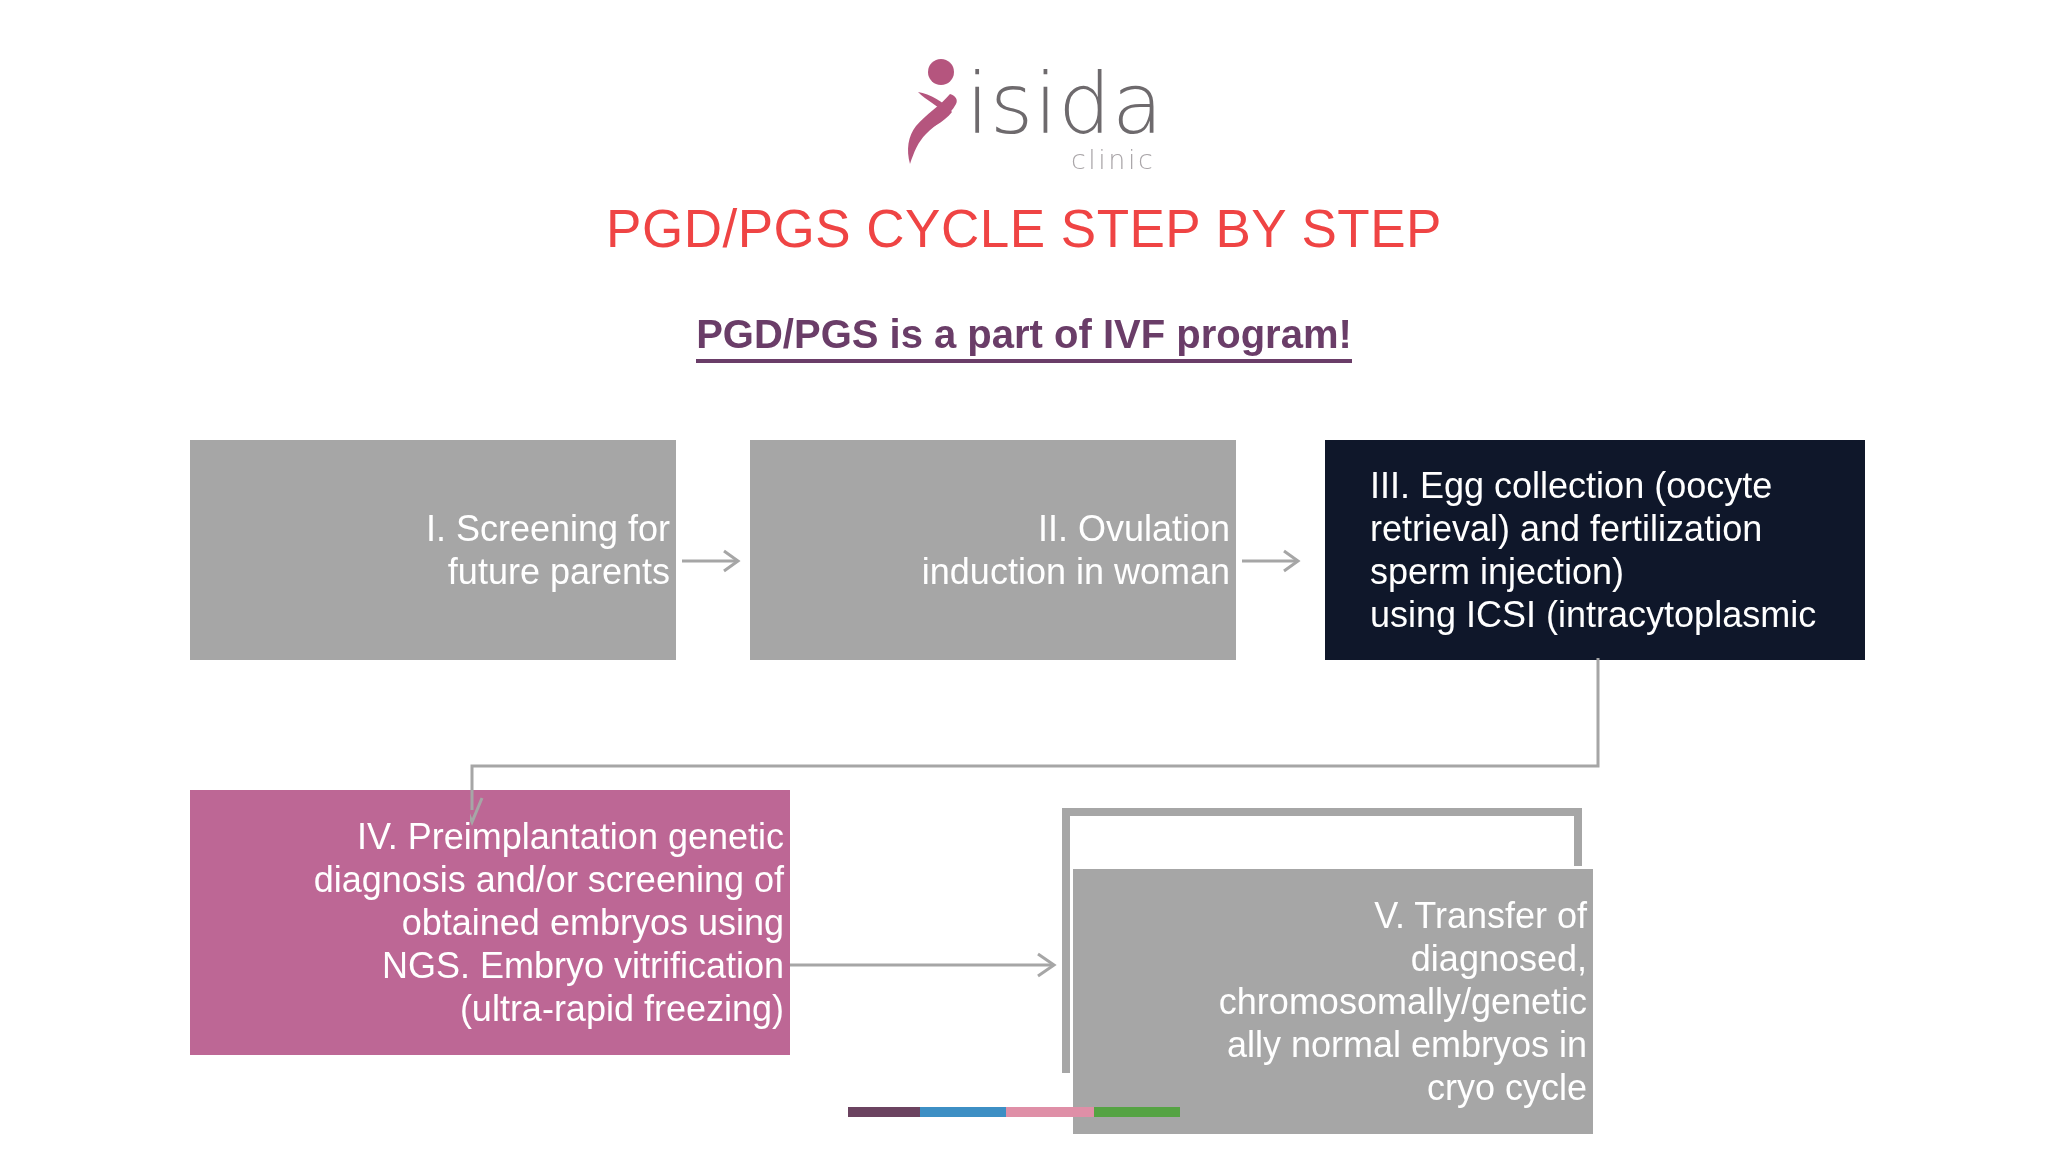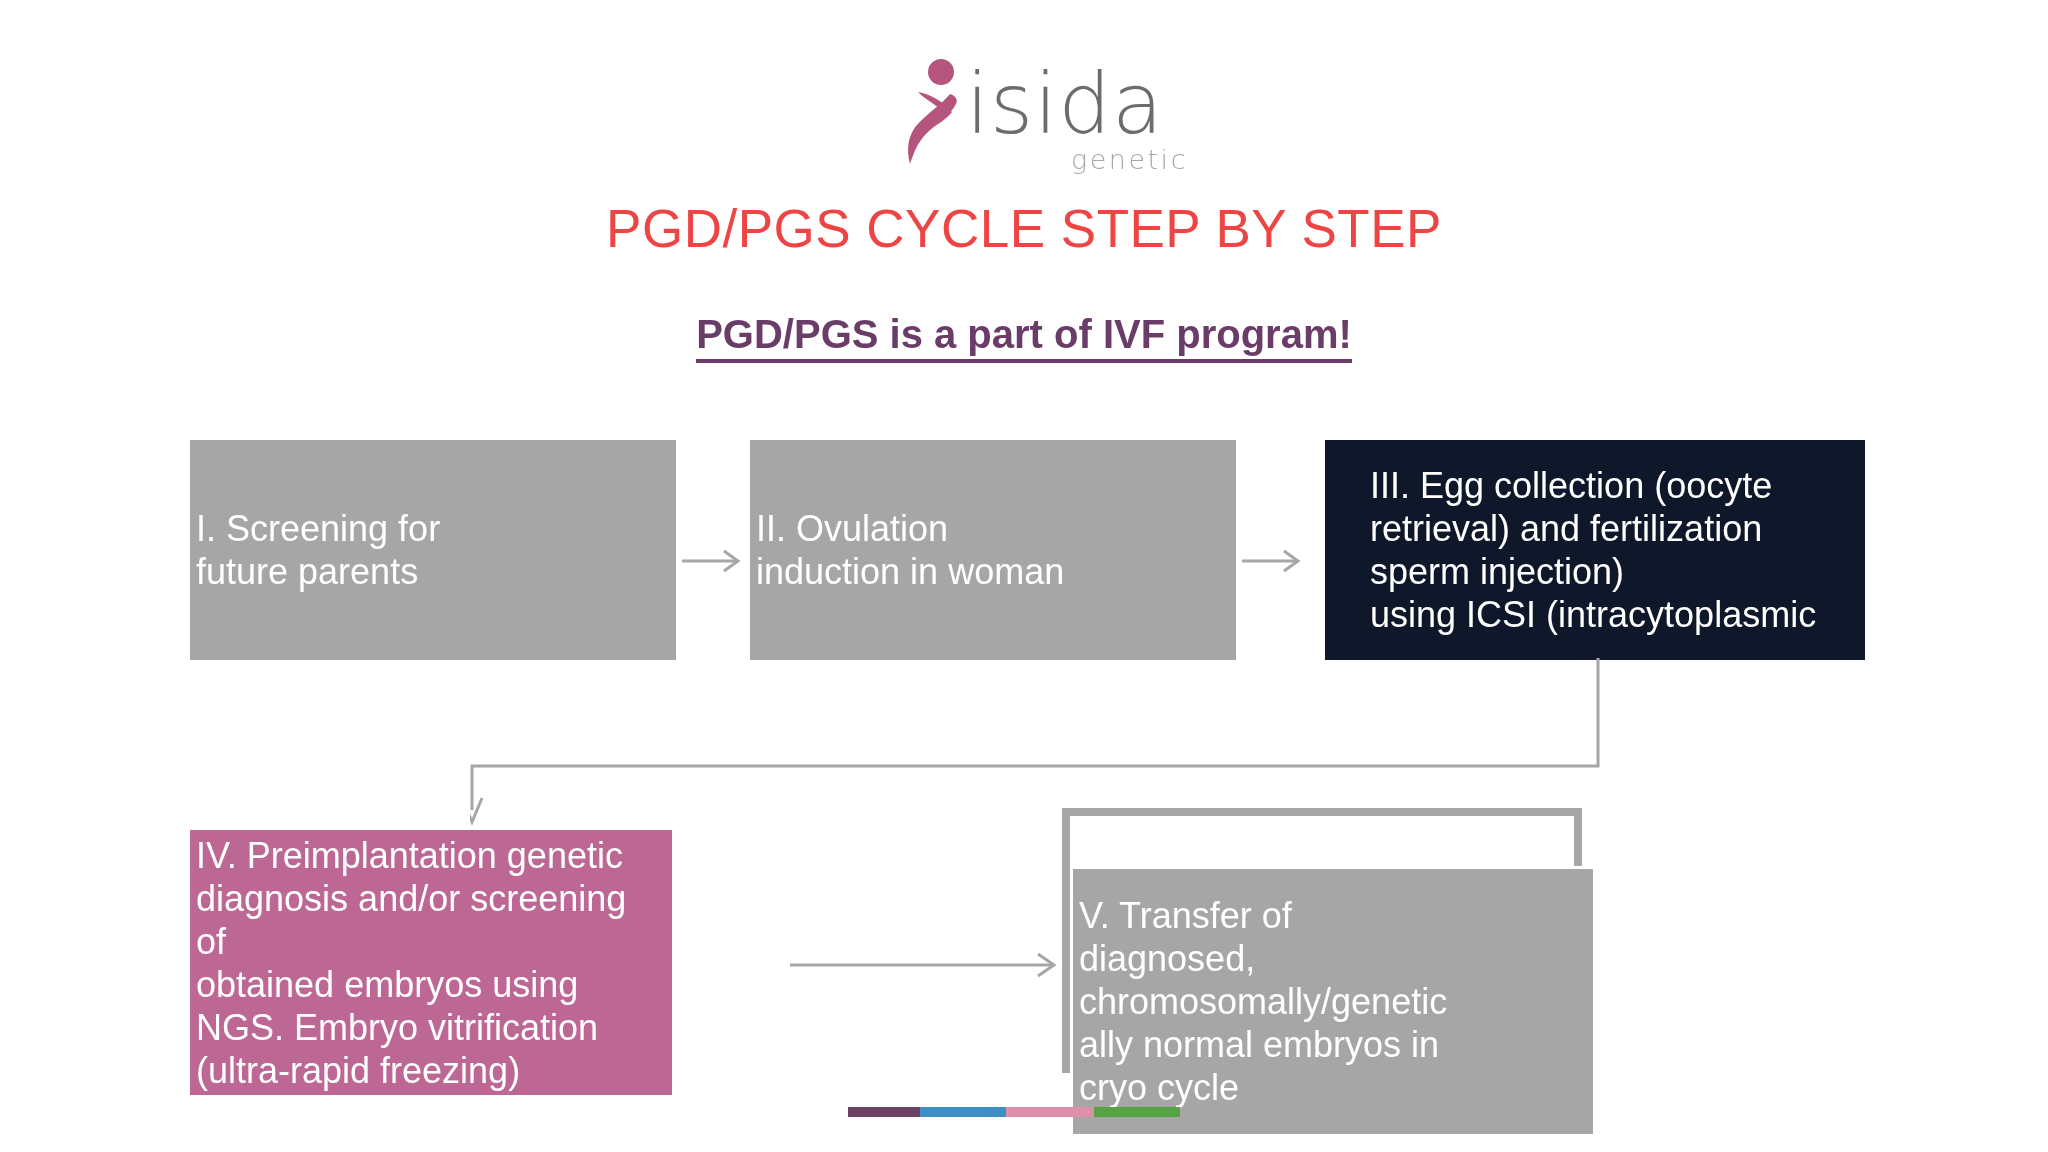--- a/index.html
+++ b/index.html
@@ -85,35 +85,35 @@
   .flow-box {
     position: absolute;
     box-sizing: border-box;
     background: #a6a6a6;
     color: #ffffff;
     display: flex;
     align-items: center;
     justify-content: center;
     font-size: 36px;
     line-height: 43px;
-    text-align: left;
+    text-align: right;
   }
   .flow-box .box-text { width: 100%; padding: 0 6px; }
 
   #box-1 { left: 190px;  top: 440px;  width: 486px;  height: 220px; }
   #box-2 { left: 750px;  top: 440px;  width: 486px;  height: 220px; }
   #box-3 {
     left: 1325px; top: 440px; width: 540px; height: 220px;
     text-align: left;
     justify-content: flex-start;
   }
   #box-3 .box-text { padding-left: 45px; padding-right: 0; white-space: nowrap; }
 
   #box-4 {
-    left: 190px; top: 830px; width: 482px; height: 265px;
+    left: 190px; top: 790px; width: 600px; height: 265px;
     background: #bd6795;
   }
 
   
   #box-5-frame {
     position: absolute;
     left: 1062px; top: 808px; width: 520px; height: 265px;
     border: 8px solid #a6a6a6;
     box-sizing: border-box;
     background: transparent;
@@ -151,21 +151,21 @@
   <svg id="logo-mark" viewBox="0 0 62 108" xmlns="http://www.w3.org/2000/svg">
     <circle cx="37" cy="14" r="13" fill="#b5557e"></circle>
     <path d="M14 34 C26 36 40 44 48 54 C40 64 26 72 14 74
              C22 66 34 60 40 54 C34 48 22 42 14 34 Z" fill="#b5557e"></path>
     <path d="M46 36 C36 48 22 56 12 68 C4 78 2 92 6 106
              C10 94 14 84 22 76 C32 66 46 58 52 46
              C54 42 52 38 46 36 Z" fill="#b5557e"></path>
   </svg>
 
   <div id="logo-wordmark">isida</div>
-  <div id="logo-sub">genetic</div>
+  <div id="logo-sub">clinic</div>
 </div>
 
 <div id="main-title">PGD/PGS CYCLE STEP BY STEP</div>
 <div id="sub-title"><span>PGD/PGS is a part of IVF program!</span></div>
 
 <div class="flow-box" id="box-1" style="background: rgb(166, 166, 166); color: rgb(255, 255, 255);">
   <div class="box-text">
     <div>I. Screening for</div>
     <div>future parents</div>
   </div>

